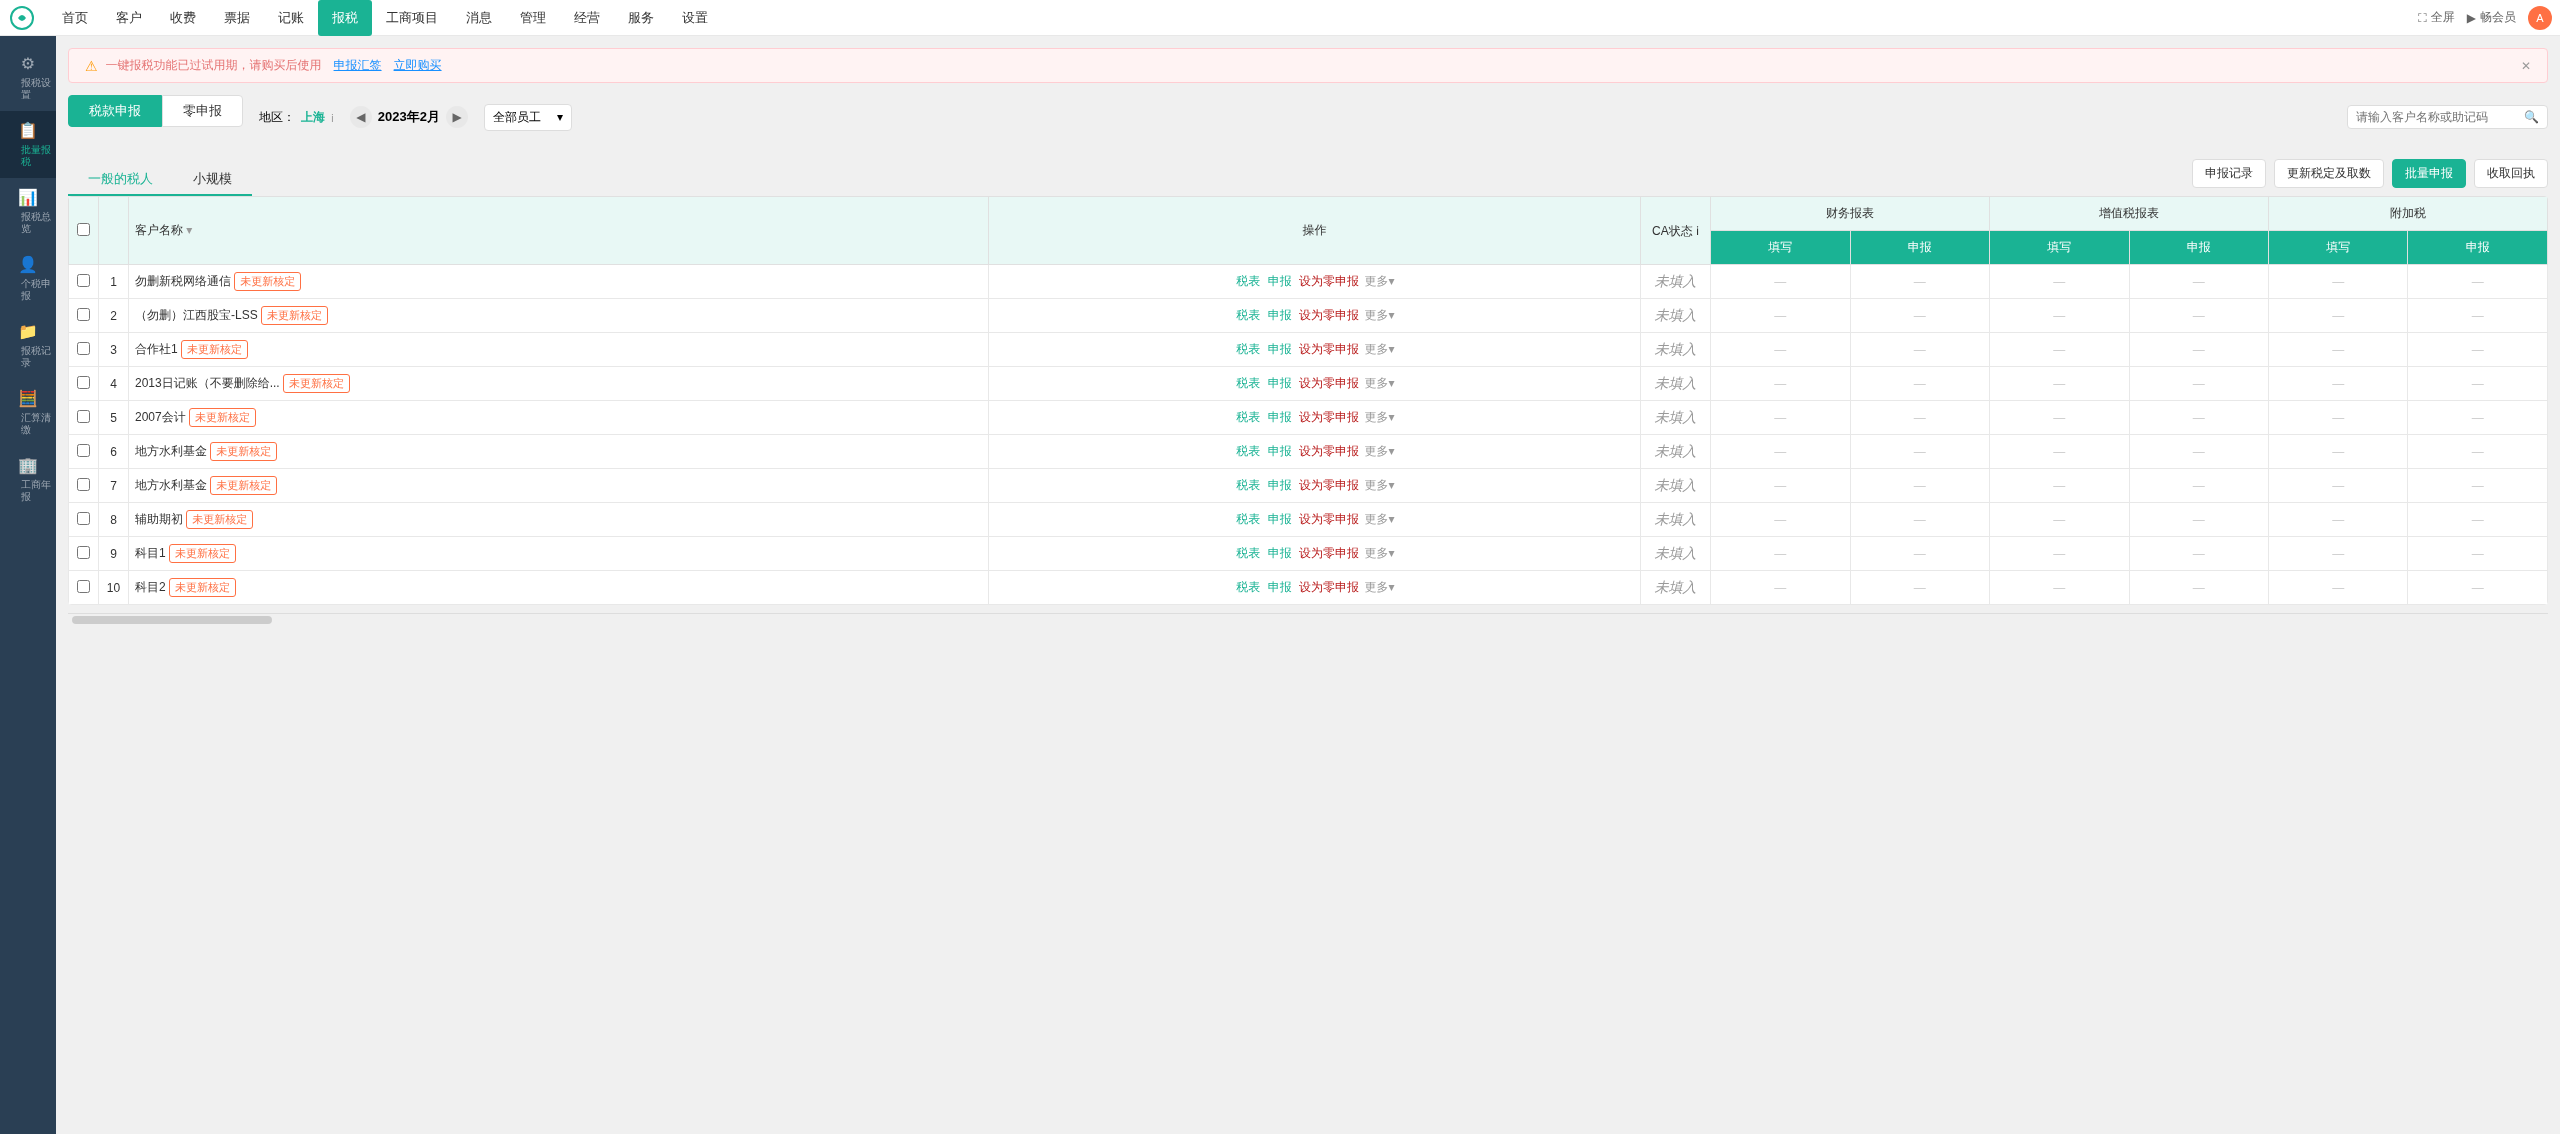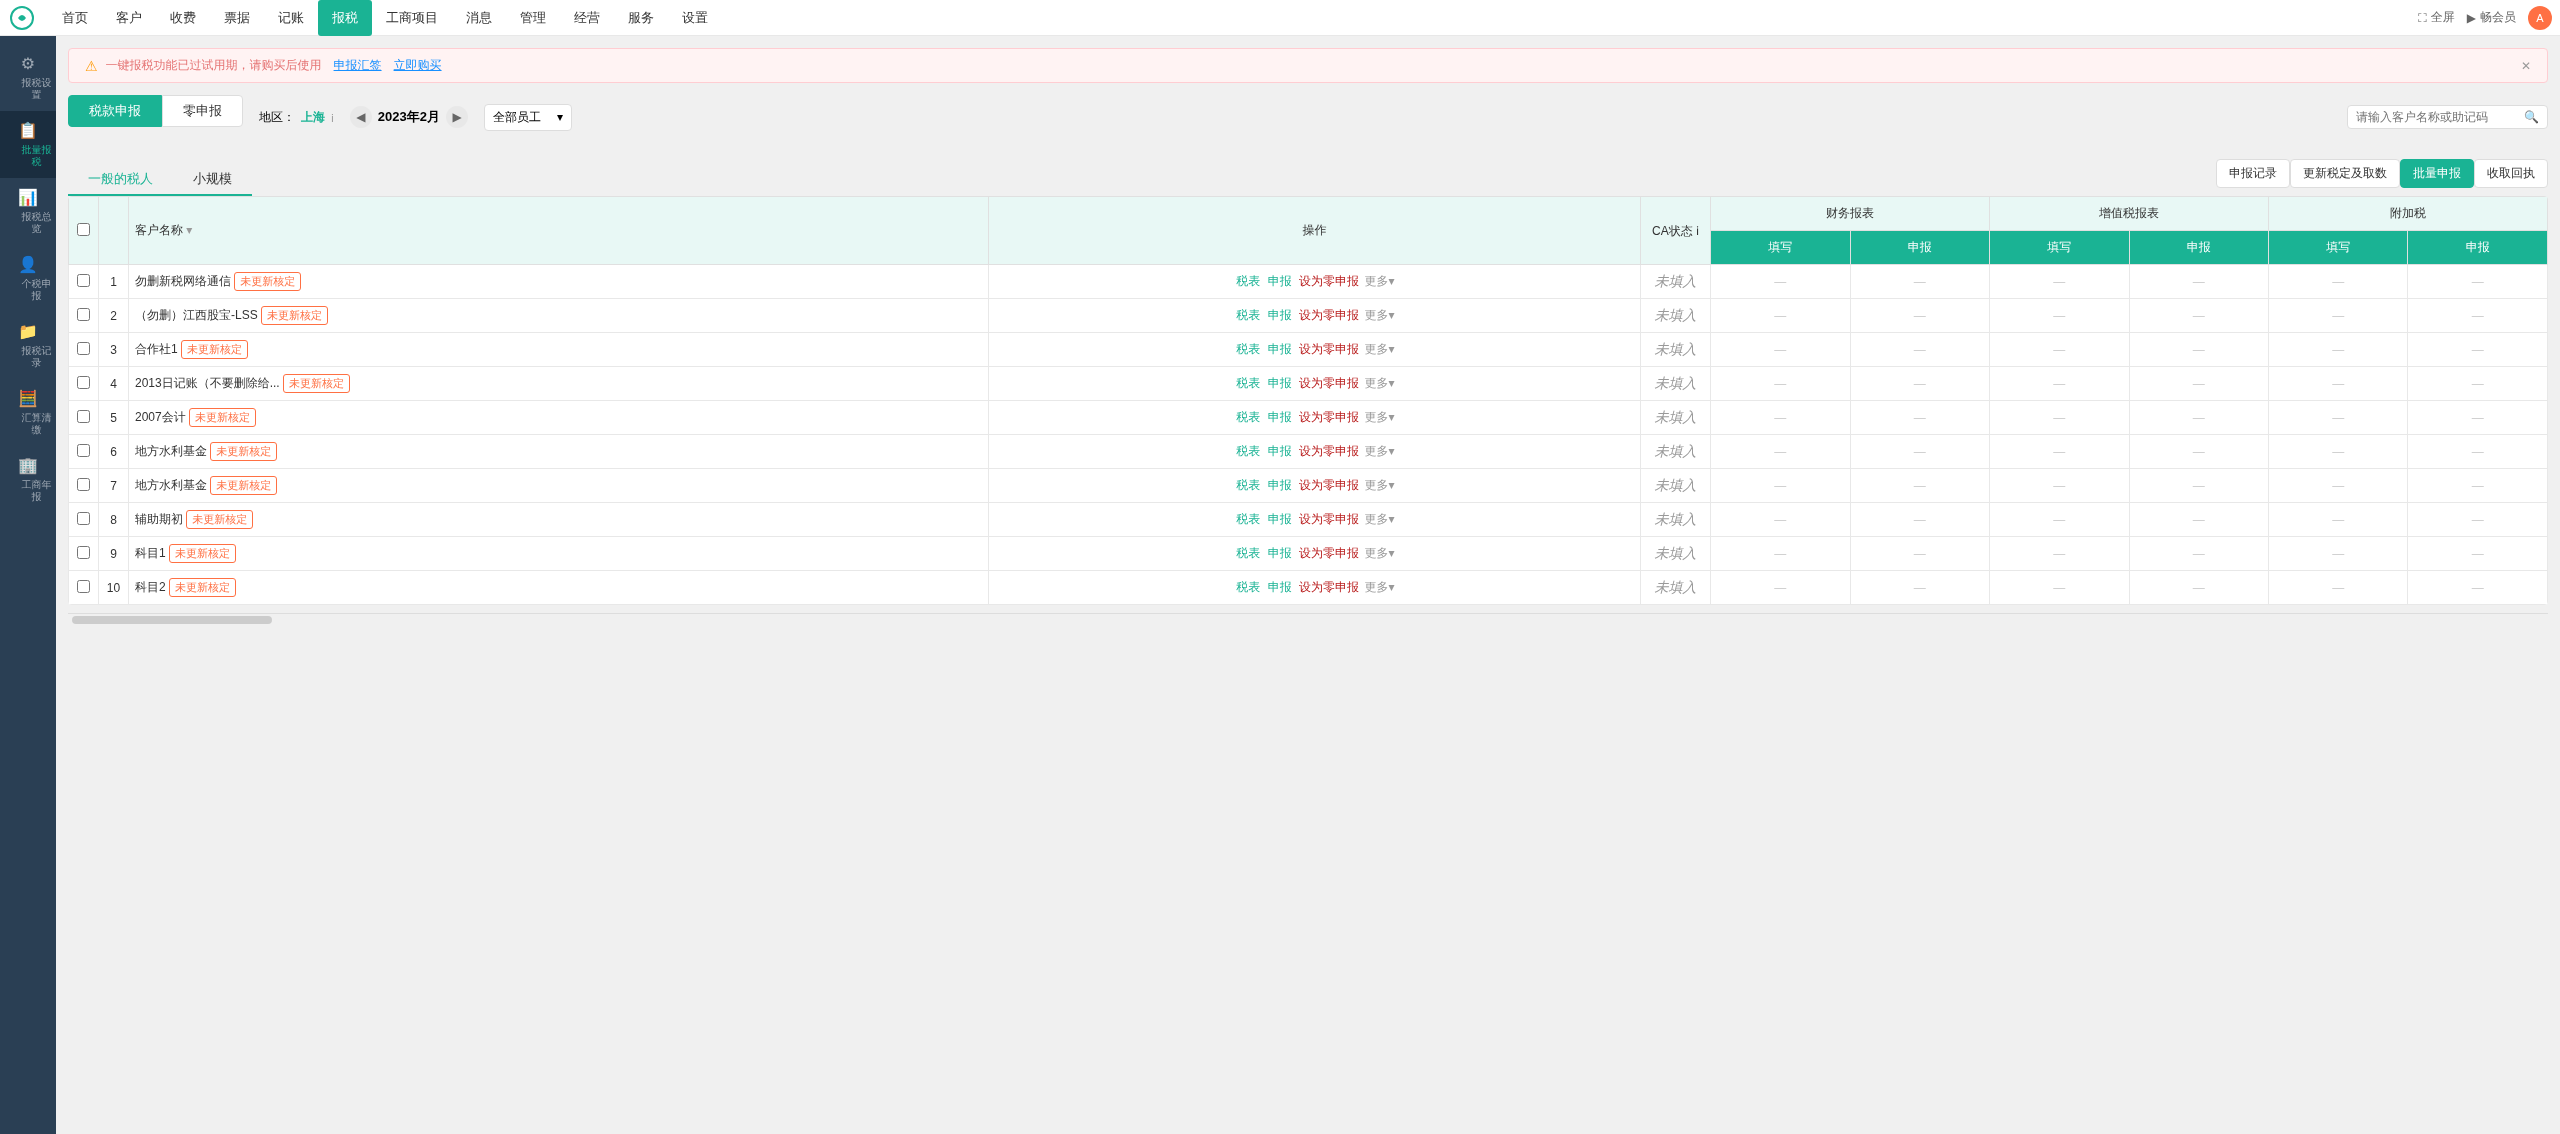--- a/index.html
+++ b/index.html
@@ -16,21 +16,21 @@
     .top-nav .right-actions .user-avatar { width: 24px; height: 24px; border-radius: 50%; background: #ff7043; display: flex; align-items: center; justify-content: center; color: #fff; font-size: 11px; }
 
     
     .main-layout { display: flex; flex: 1; overflow: hidden; }
 
     
     .sidebar { width: 56px; background: #2a3f54; display: flex; flex-direction: column; align-items: center; padding-top: 8px; flex-shrink: 0; }
     .sidebar-item { width: 100%; display: flex; flex-direction: column; align-items: center; padding: 10px 4px; cursor: pointer; color: #9ea8b3; font-size: 10px; gap: 4px; }
     .sidebar-item.active { background: #1a2d3f; color: #1ab394; }
     .sidebar-item .si-icon { font-size: 16px; }
-    .sidebar-item .si-label { font-size: 10px; text-align: center; line-height: 1.2; margin-left: 17px; }
+    .sidebar-item .si-label { font-size: 10px; line-height: 1.2; margin-left: 17px; }
 
     
     .content { flex: 1; overflow: auto; padding: 0; background: #f0f0f0; }
 
     
     .page-wrapper { padding: 12px; min-width: 900px; }
 
     
     .banner { background: #fff3f3; border: 1px solid #ffcdd2; border-radius: 4px; padding: 8px 16px; display: flex; align-items: center; gap: 8px; margin-bottom: 12px; color: #e57373; font-size: 12px; }
     .banner .banner-text { color: #e57373; }
@@ -49,21 +49,21 @@
     .employee-select { border: 1px solid #ddd; border-radius: 4px; padding: 4px 8px; font-size: 12px; background: #fff; cursor: pointer; display: flex; align-items: center; gap: 16px; }
     .search-box { border: 1px solid #ddd; border-radius: 4px; padding: 4px 8px; font-size: 12px; background: #fff; display: flex; align-items: center; gap: 8px; margin-left: auto; }
     .search-box input { border: none; outline: none; font-size: 12px; width: 160px; }
 
     
     .taxpayer-tabs { display: flex; gap: 0; margin-bottom: 0; border-bottom: 2px solid #1ab394; }
     .taxpayer-tab { padding: 6px 20px; cursor: pointer; font-size: 13px; color: #333; border-bottom: 2px solid transparent; margin-bottom: -2px; }
     .taxpayer-tab.active { color: #1ab394; border-bottom: 2px solid #1ab394; }
 
     
-    .action-bar { display: flex; align-items: center; margin-bottom: 8px; margin-top: 8px; justify-content: flex-end; }
+    .action-bar { display: flex; align-items: center; gap: 8px; margin-bottom: 8px; margin-top: 8px; justify-content: flex-end; }
     .action-btn { padding: 5px 12px; border-radius: 4px; border: 1px solid #ddd; background: #fff; cursor: pointer; font-size: 12px; color: #333; }
     .action-btn.primary { background: #1ab394; color: #fff; border-color: #1ab394; }
     .action-btn.secondary { background: #fff; color: #333; border-color: #ddd; }
 
     
     .data-table { width: 100%; border-collapse: collapse; background: #fff; border-radius: 4px; overflow: hidden; }
     .data-table thead tr { background: #e8f8f5; }
     .data-table thead th { padding: 8px 6px; text-align: center; font-weight: normal; font-size: 12px; color: #333; border: 1px solid #e0e0e0; }
     .data-table tbody tr { background: #fff; }
     .data-table tbody td { padding: 7px 6px; text-align: center; font-size: 12px; color: #333; border: 1px solid #e8e8e8; }

